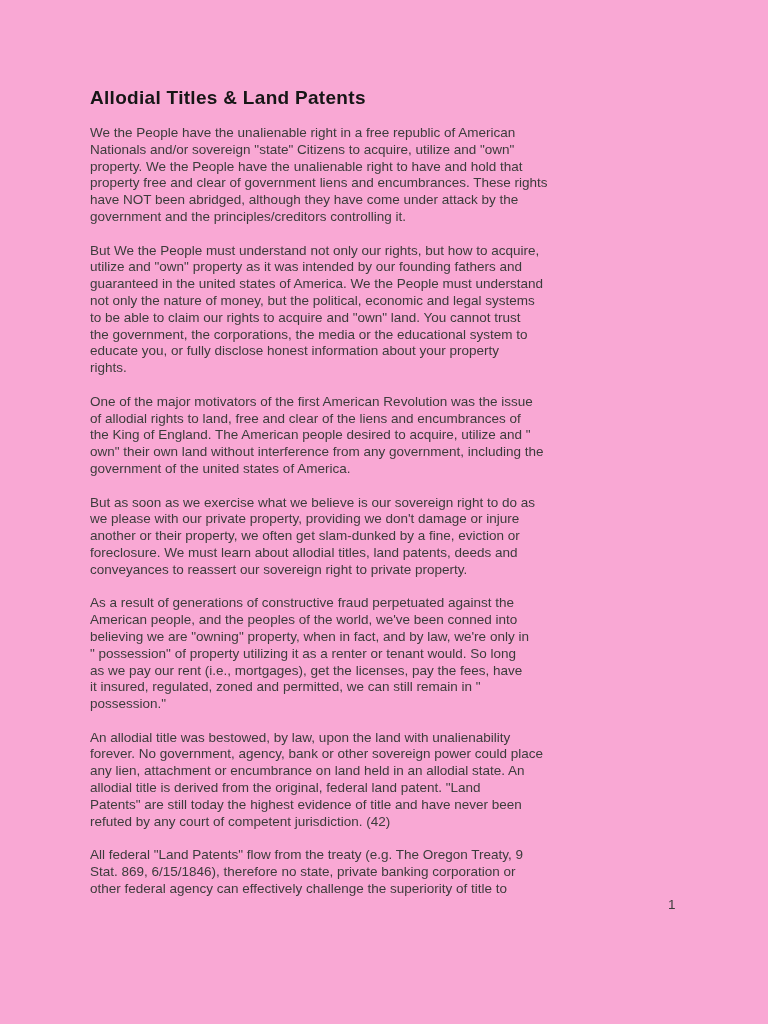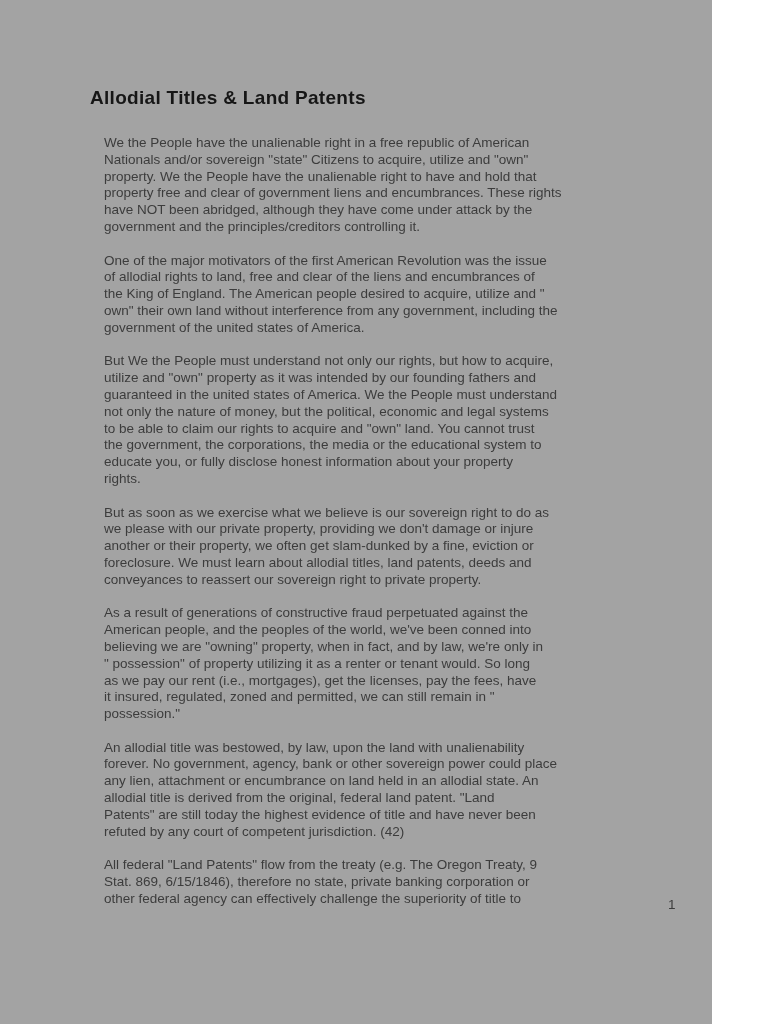--- a/index.html
+++ b/index.html
@@ -4,43 +4,42 @@
 <style>
   html, body { margin: 0; padding: 0; }
   body {
     width: 768px;
     height: 1024px;
     background: #ffffff;
     font-family: "Liberation Sans", "DejaVu Sans", sans-serif;
   }
   .doc-page {
     position: relative;
-    width: 712px;
+    width: 768px;
     height: 1024px;
-    background: #a3a3a3;
+    background: #f9a8d4;
     overflow: hidden;
   }
   .doc-title {
     position: absolute;
     left: 90px;
     top: 86px;
     margin: 0;
     font-size: 19px;
     line-height: 23px;
     font-weight: 700;
     letter-spacing: 0.3px;
     color: #161616;
     white-space: nowrap;
   }
   .doc-body {
     position: absolute;
     left: 90px;
-    top: 135px;
+    top: 125px;
     width: 600px;
-    margin-left: 14px;
   }
   .doc-paragraph {
     margin: 0 0 16.8px 0;
     font-size: 13.5px;
     line-height: 16.8px;
     color: #3c3c3c;
     white-space: pre-line;
   }
   .page-number {
     position: absolute;
@@ -57,33 +56,33 @@
 <div class="doc-page">
   <h1 class="doc-title">Allodial Titles &amp; Land Patents</h1>
 
   <div class="doc-body" id="doc-body">
       <p class="doc-paragraph">We the People have the unalienable right in a free republic of American
 Nationals and/or sovereign "state" Citizens to acquire, utilize and "own"
 property. We the People have the unalienable right to have and hold that
 property free and clear of government liens and encumbrances. These rights
 have NOT been abridged, although they have come under attack by the
 government and the principles/creditors controlling it.</p>
-      <p class="doc-paragraph">One of the major motivators of the first American Revolution was the issue
-of allodial rights to land, free and clear of the liens and encumbrances of
-the King of England. The American people desired to acquire, utilize and "
-own" their own land without interference from any government, including the
-government of the united states of America.</p>
       <p class="doc-paragraph">But We the People must understand not only our rights, but how to acquire,
 utilize and "own" property as it was intended by our founding fathers and
 guaranteed in the united states of America. We the People must understand
 not only the nature of money, but the political, economic and legal systems
 to be able to claim our rights to acquire and "own" land. You cannot trust
 the government, the corporations, the media or the educational system to
 educate you, or fully disclose honest information about your property
 rights.</p>
+      <p class="doc-paragraph">One of the major motivators of the first American Revolution was the issue
+of allodial rights to land, free and clear of the liens and encumbrances of
+the King of England. The American people desired to acquire, utilize and "
+own" their own land without interference from any government, including the
+government of the united states of America.</p>
       <p class="doc-paragraph">But as soon as we exercise what we believe is our sovereign right to do as
 we please with our private property, providing we don't damage or injure
 another or their property, we often get slam-dunked by a fine, eviction or
 foreclosure. We must learn about allodial titles, land patents, deeds and
 conveyances to reassert our sovereign right to private property.</p>
       <p class="doc-paragraph">As a result of generations of constructive fraud perpetuated against the
 American people, and the peoples of the world, we've been conned into
 believing we are "owning" property, when in fact, and by law, we're only in
 " possession" of property utilizing it as a renter or tenant would. So long
 as we pay our rent (i.e., mortgages), get the licenses, pay the fees, have

